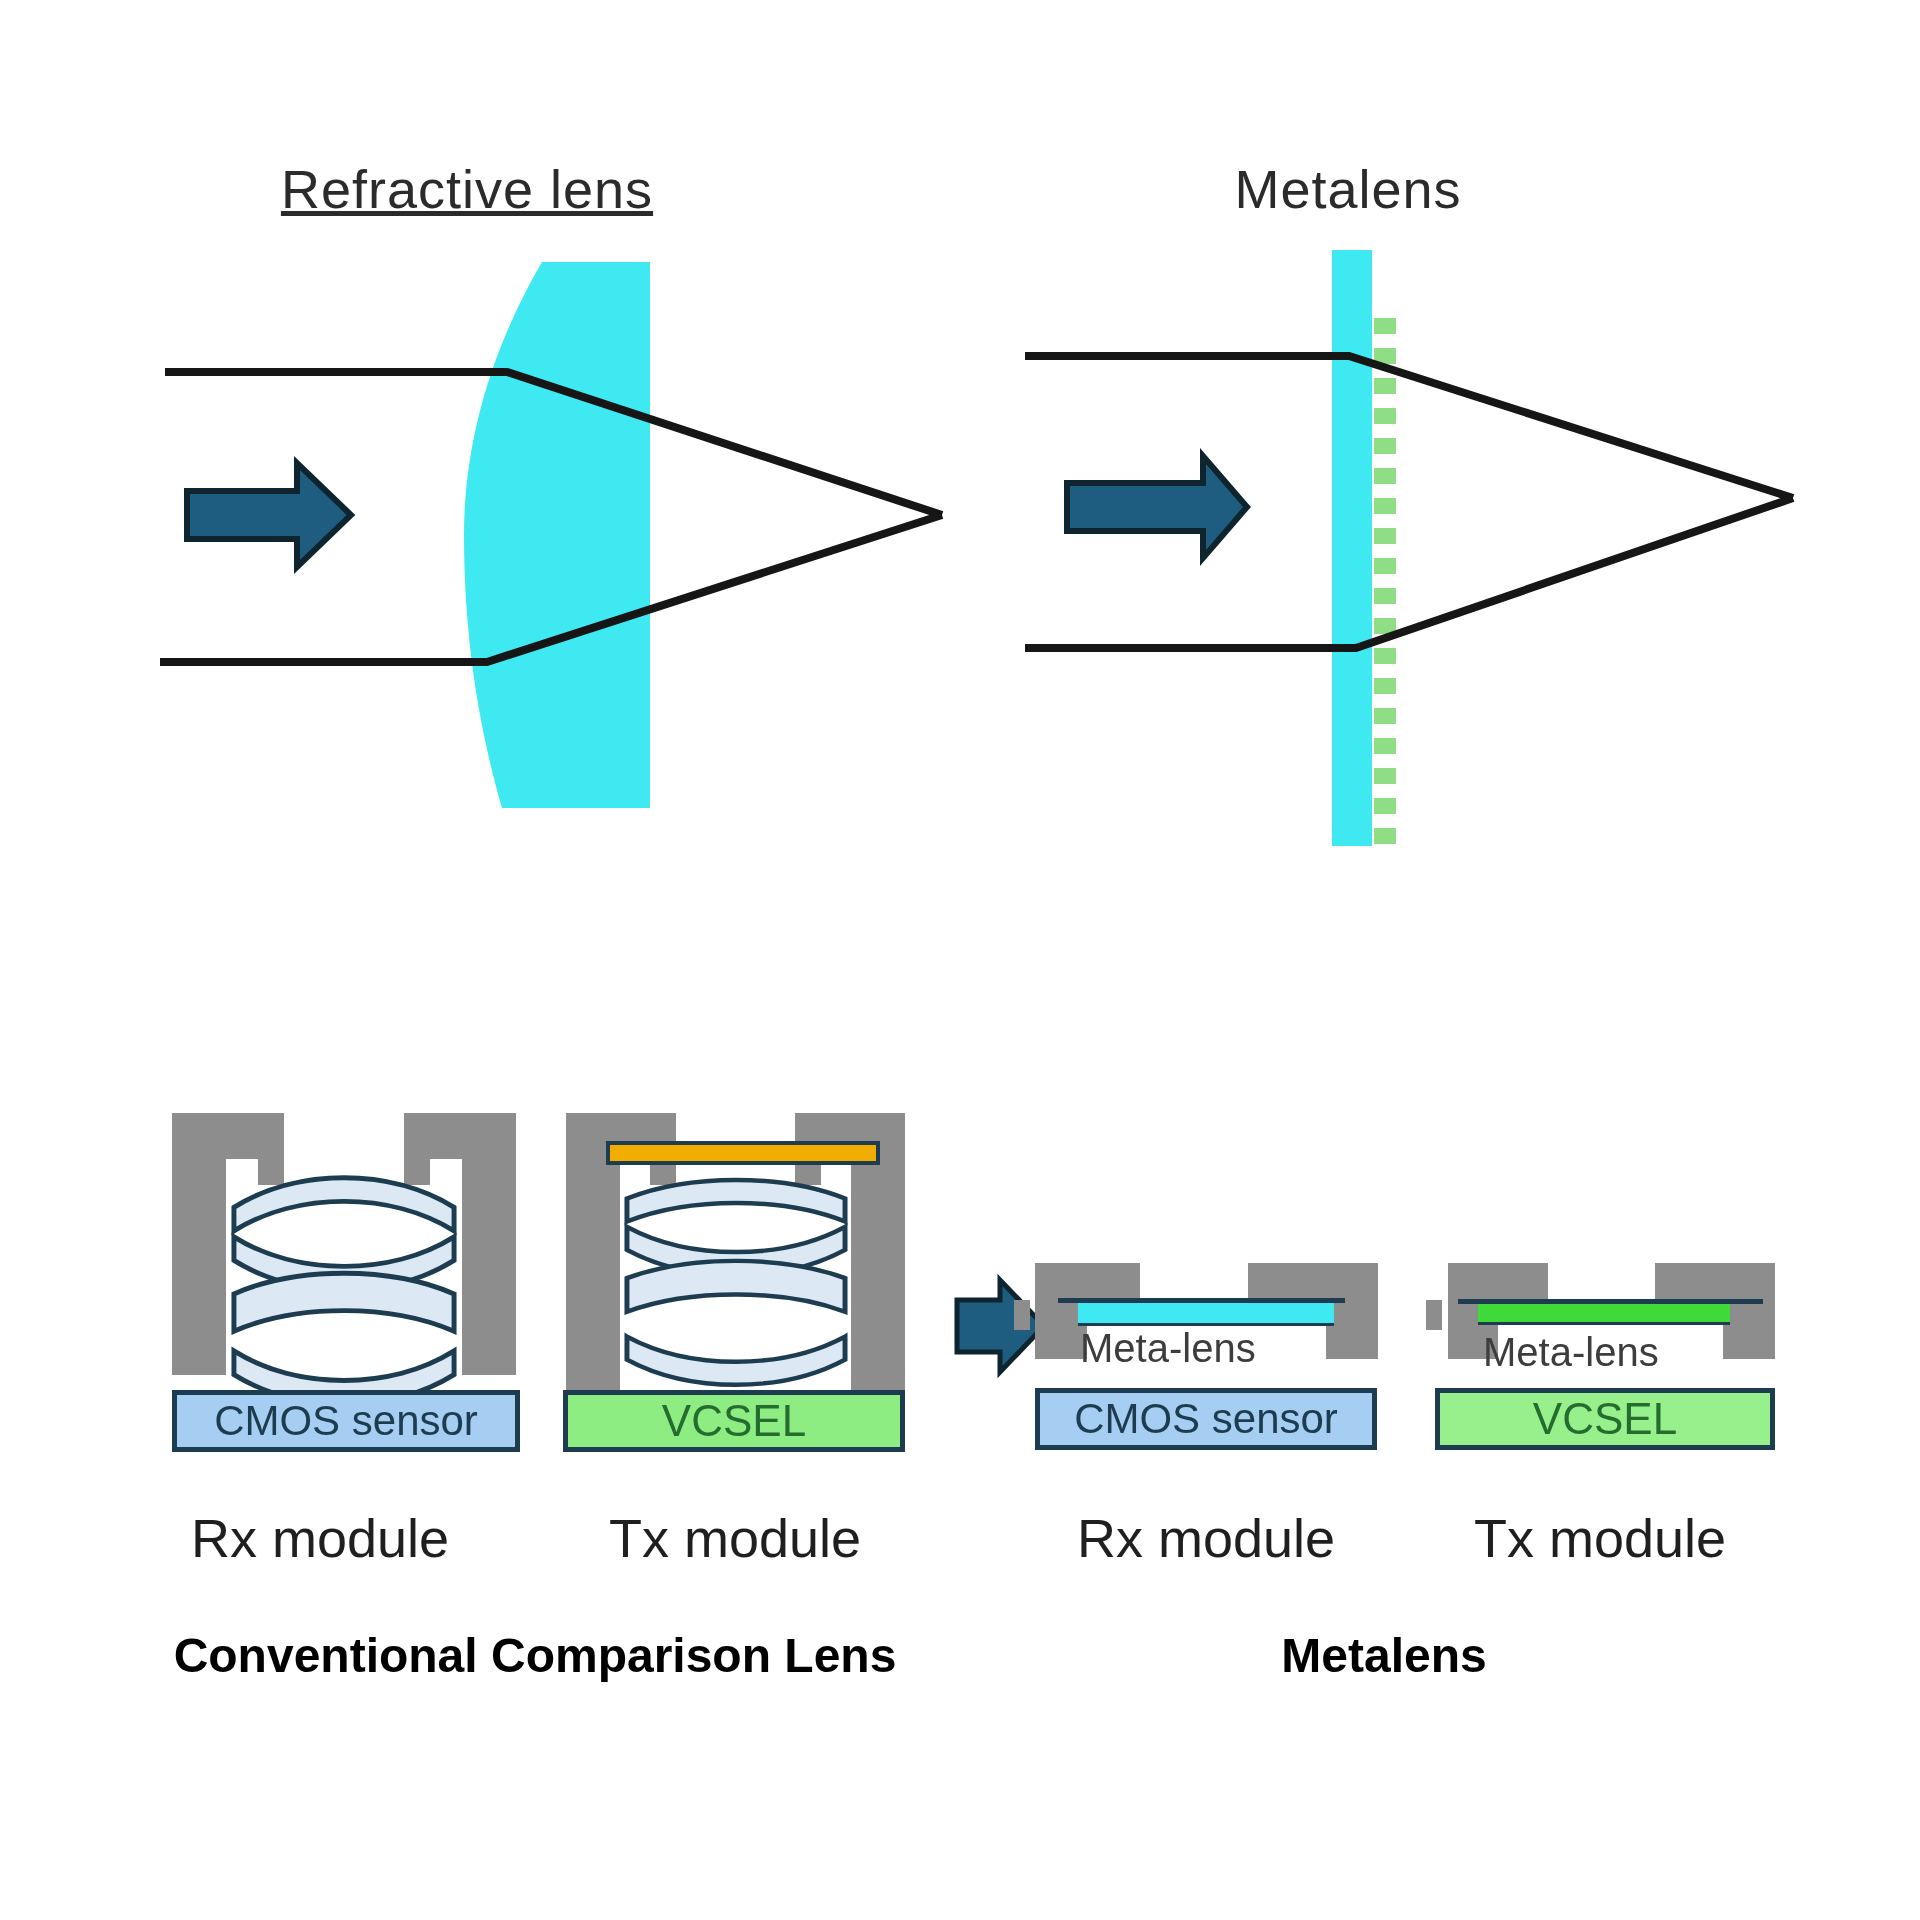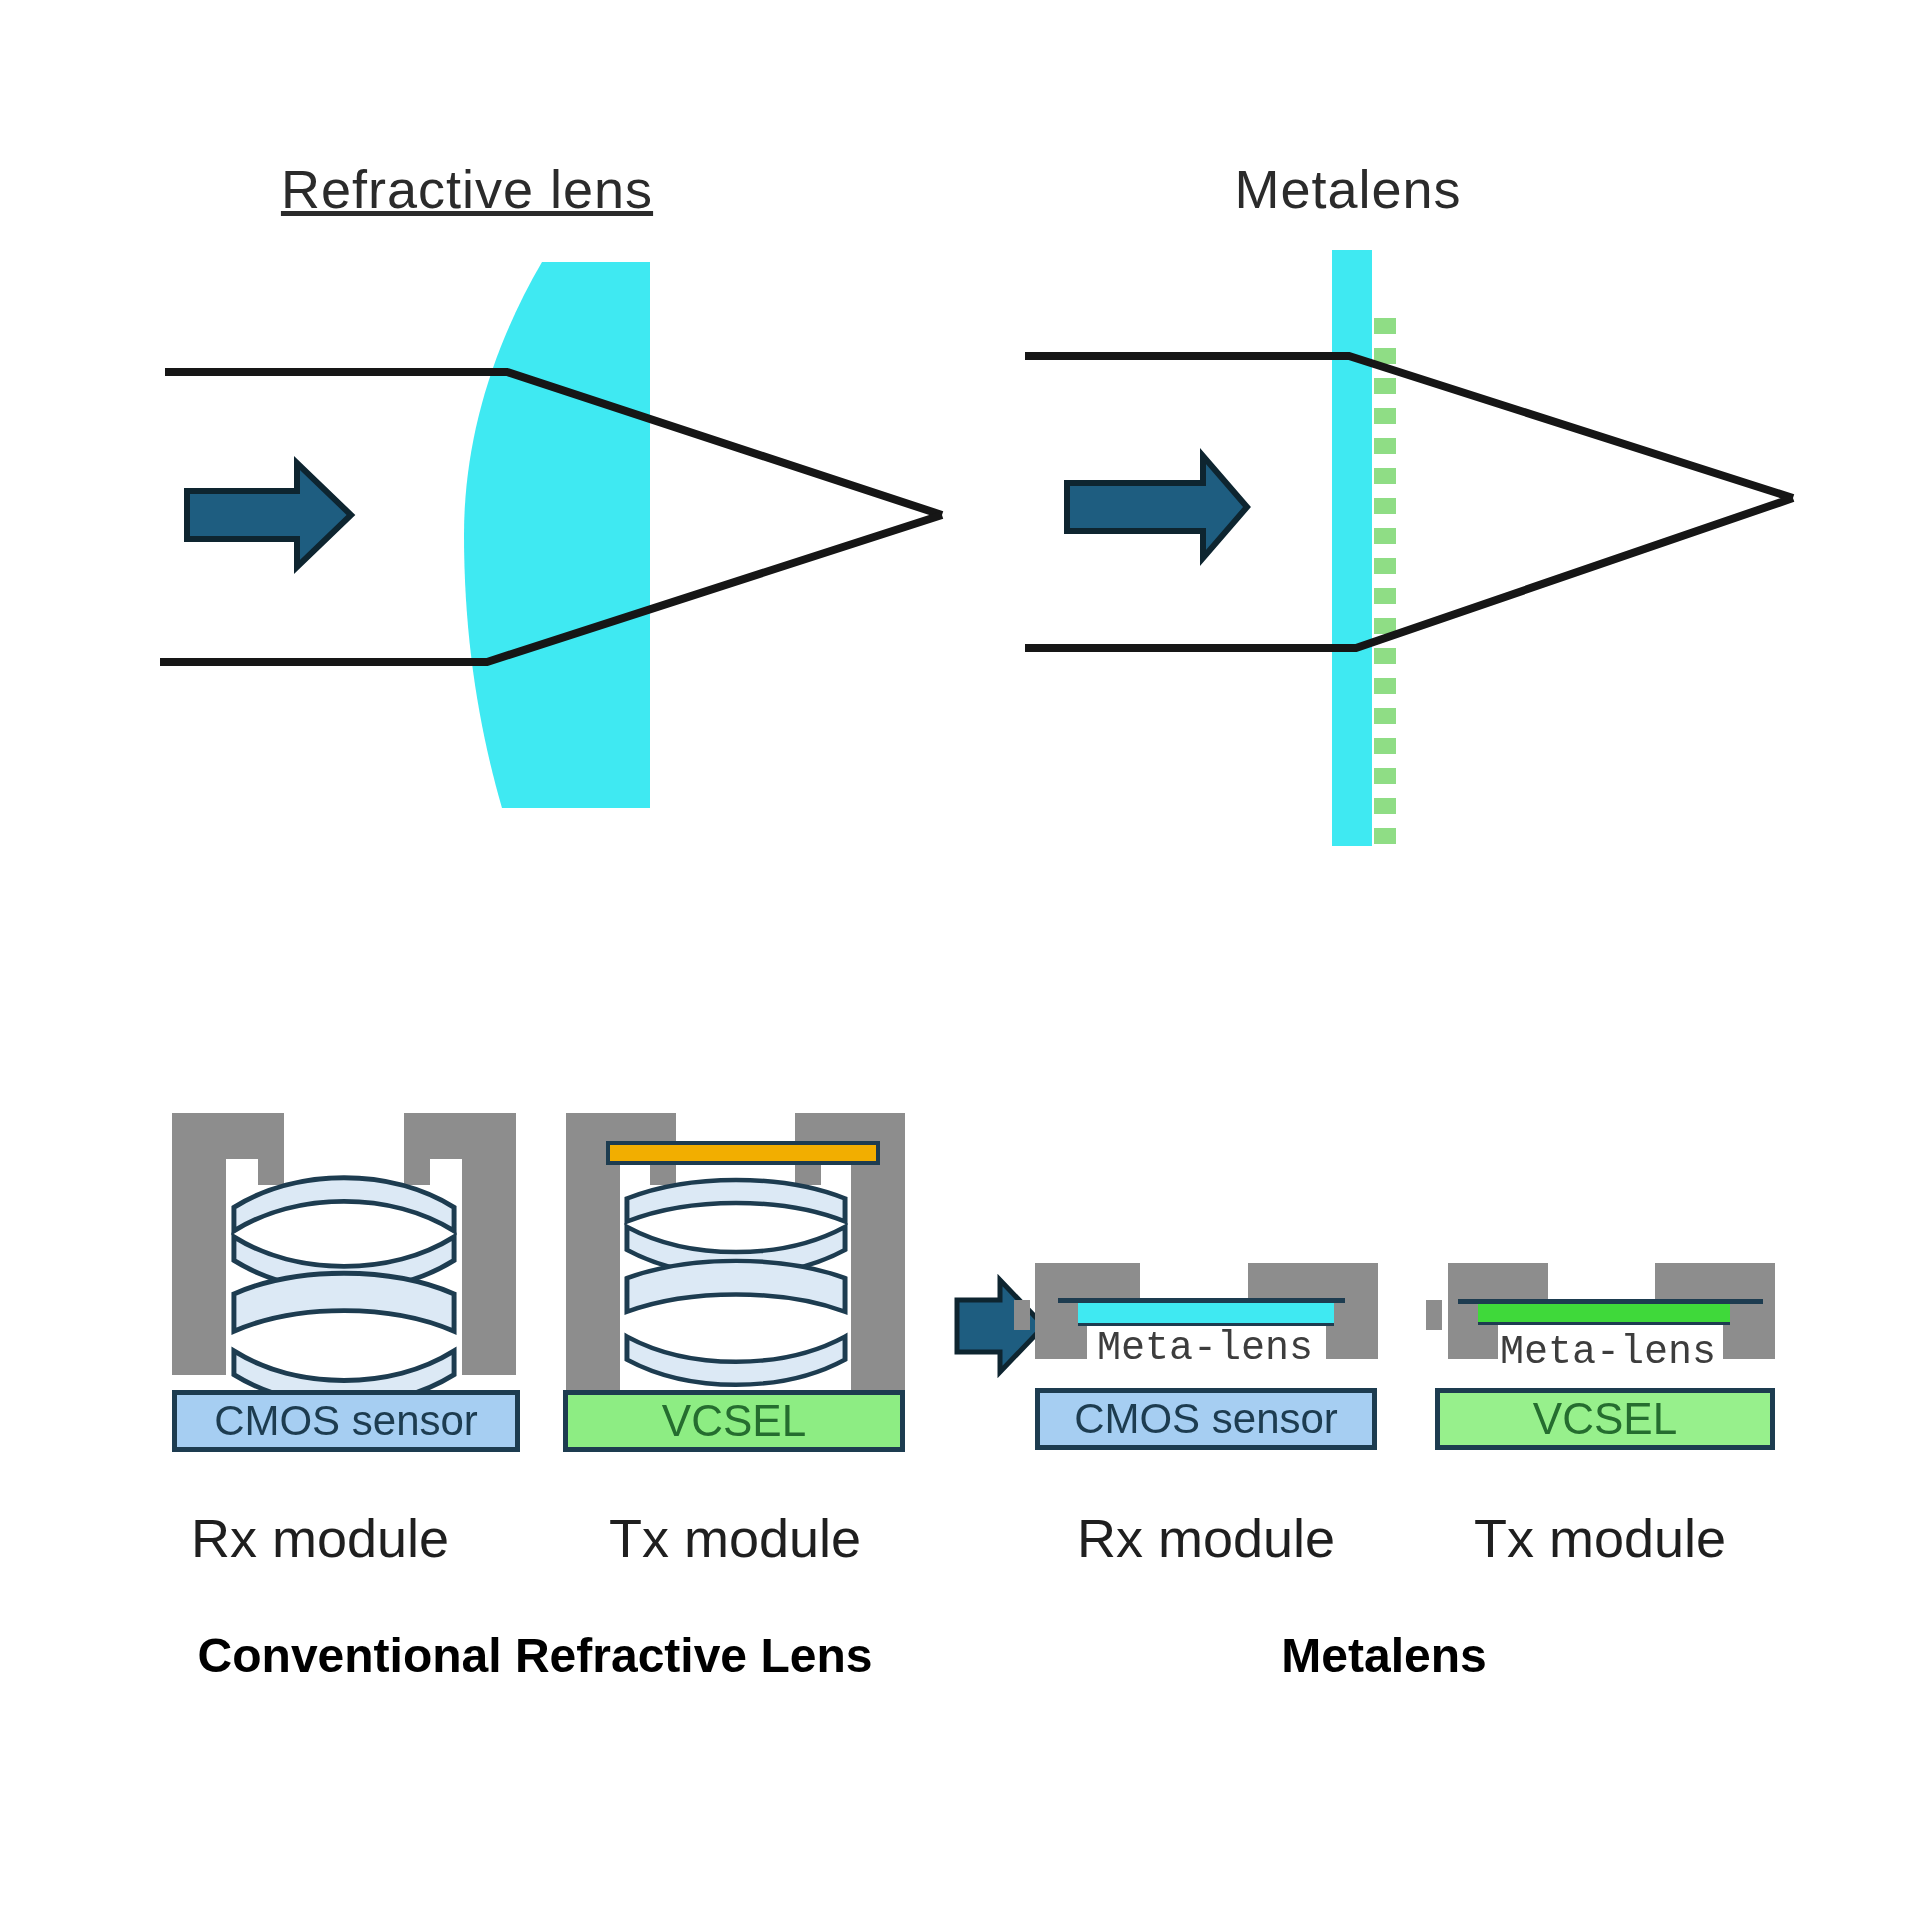--- a/index.html
+++ b/index.html
@@ -11,21 +11,21 @@
   .caption-main{font-size:58px;font-weight:bold;color:#000;text-align:center;}
   .caption-bottom{font-size:48px;font-weight:bold;color:#000;text-align:center;}
   .module-label{font-size:54px;color:#1f1f1f;text-align:center;margin-top:7px;}
   .gray{background:var(--gray);}
   .box{box-sizing:border-box;border:5px solid var(--lens-stroke);display:flex;align-items:center;justify-content:center;z-index:4;}
   .box-cmos{background:var(--cmos-fill);}
   .box-vcsel{background:var(--vcsel-fill);}
   .box-vcsel-light{background:var(--vcsel-fill-light);}
   .box-label-cmos{font-size:42px;color:var(--label-dark);}
   .box-label-vcsel{font-size:44px;color:var(--vcsel-text);}
-  .metalens-label{font-size:40px;color:var(--meta-label);text-align:center;z-index:5;font-family:Liberation Mono, monospace;}
+  .metalens-label{font-size:40px;color:var(--meta-label);text-align:left;z-index:5;}
   .bar-cyan{background:var(--cyan);border-bottom:3px solid var(--lens-stroke);z-index:3;}
   .bar-green{background:var(--meta-green);border-bottom:3px solid var(--lens-stroke);z-index:3;}
   .darkline{background:var(--lens-stroke);z-index:2;}
   .orange-bar{background:var(--orange);border:4px solid var(--lens-stroke);box-sizing:border-box;z-index:3;}
   .lens-svg{position:absolute;z-index:2;}
   .block{z-index:2;}
 </style>
 </head>
 <body>
 
@@ -127,16 +127,16 @@
   <div class="abs gray block" style="left:1655px;top:1263px;width:120px;height:48px;"></div>
   <div class="abs gray block" style="left:1723px;top:1263px;width:52px;height:96px;"></div>
   <div class="abs darkline" style="left:1458px;top:1299px;width:305px;height:5px;"></div>
   <div class="abs bar-green" style="left:1478px;top:1304px;width:252px;height:18px;"></div>
   <div class="abs metalens-label" style="left:1483px;top:1330px;width:250px;">Meta-lens</div>
   <div class="abs box box-vcsel-light" style="left:1435px;top:1388px;width:340px;height:62px;">
     <span class="box-label-vcsel">VCSEL</span>
   </div>
   <div class="abs module-label" style="left:1450px;top:1500px;width:300px;z-index:5;">Tx module</div>
 
-  <div class="abs caption-bottom" style="left:135px;top:1628px;width:800px;z-index:5;">Conventional Refractive Lens</div>
+  <div class="abs caption-bottom" style="left:135px;top:1628px;width:800px;z-index:5;">Conventional Comparison Lens</div>
   <div class="abs caption-bottom" style="left:1084px;top:1628px;width:600px;z-index:5;">Metalens</div>
 
 </div>
 
 </body></html>

